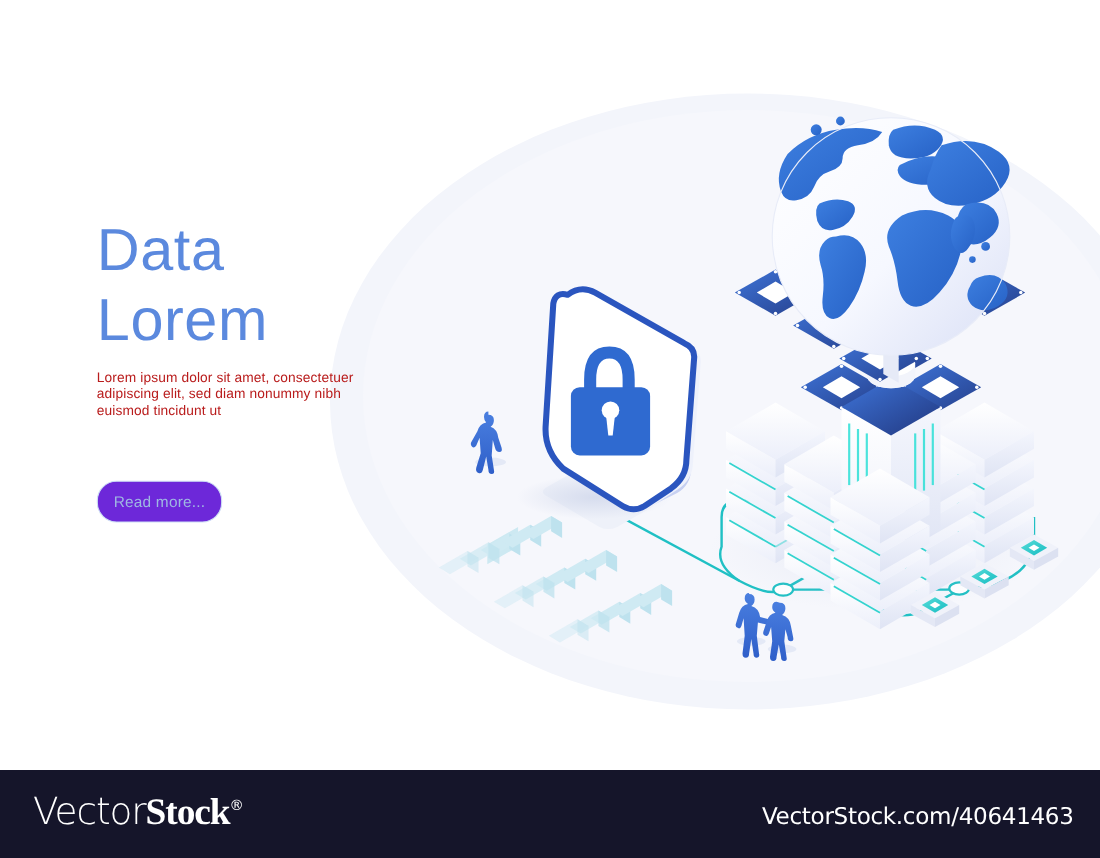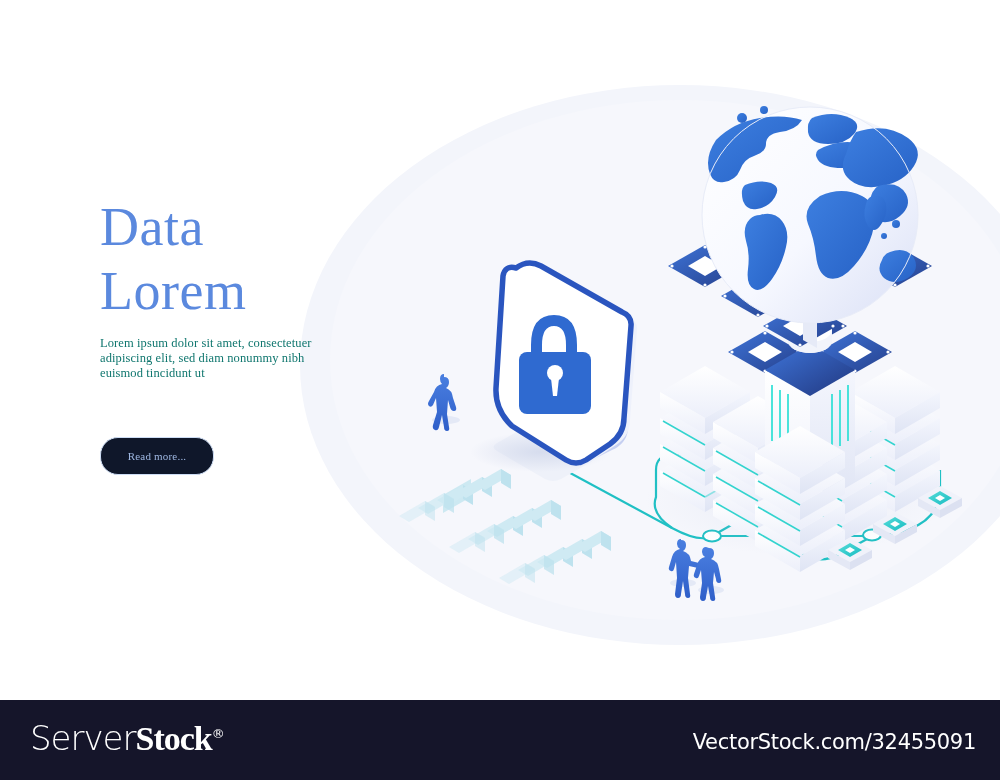--- a/index.html
+++ b/index.html
@@ -8,27 +8,27 @@
 
   
   .hero{position:absolute;left:0;top:0;width:1000px;height:700px;background:#ffffff;overflow:hidden;}
 
   .bg-ellipse{position:absolute;left:300px;top:85px;width:760px;height:560px;
       border-radius:50%;background:#f3f5fb;}
   .bg-ellipse2{position:absolute;left:330px;top:100px;width:700px;height:520px;
       border-radius:50%;background:#f6f7fc;}
 
   
-  .textcol{position:absolute;left:100px;top:195px;width:270px;font-family:Liberation Serif, serif;}
+  .textcol{position:absolute;left:88px;top:195px;width:270px;}
   .title{font-size:54px;line-height:64px;color:#5b89de;font-weight:400;letter-spacing:0.5px;}
   .title span{display:block;}
-  .lede{font-size:12.5px;line-height:15px;color:#0f766e;width:245px;letter-spacing:.1px;}
+  .lede{font-size:12.5px;line-height:15px;color:#b91c1c;width:245px;letter-spacing:.1px;}
   .readmore{margin-top:44px;display:inline-flex;align-items:center;justify-content:center;
       width:112px;height:36px;border:1px solid #cdddf5;border-radius:18px;
-      color:#9fb8e2;font-size:11px;letter-spacing:.2px;background:#0f172a;cursor:pointer;}
+      color:#9fb8e2;font-size:14px;letter-spacing:.2px;background:#6d28d9;cursor:pointer;}
 
   
   .art{position:absolute;left:0;top:0;width:1000px;height:700px;}
 
   
   .footer{position:absolute;left:0;top:700px;width:1000px;height:80px;background:#15152a;}
   .wm{position:absolute;left:30px;top:718px;font-size:34px;color:#fff;letter-spacing:-1px;
       font-family:"DejaVu Sans",sans-serif;}
   .wm .light{font-weight:300;}
   .wm .bold{font-weight:700;font-family:Liberation Serif, serif;}
@@ -470,16 +470,16 @@
       <div class="title">
         <span>Data</span>
         <span>Lorem</span>
       </div>
       <p class="lede">Lorem ipsum dolor sit amet, consectetuer adipiscing elit, sed diam nonummy nibh euismod tincidunt ut</p>
       <div class="readmore">Read more...</div>
     </div>
   </div>
 
   <div class="footer"></div>
-  <div class="wm"><span class="light">Server</span><span class="bold">Stock</span><span class="reg">®</span></div>
-  <div class="wmurl">VectorStock.com/32455091</div>
+  <div class="wm"><span class="light">Vector</span><span class="bold">Stock</span><span class="reg">®</span></div>
+  <div class="wmurl">VectorStock.com/40641463</div>
 
 </div>
 
 </body></html>

